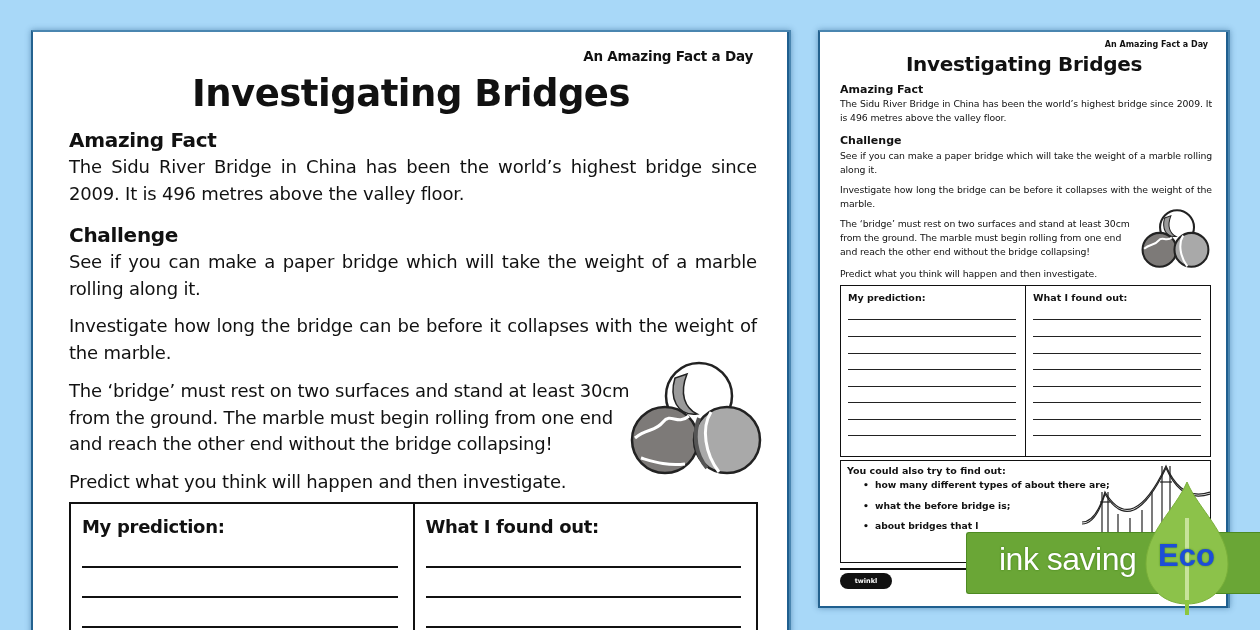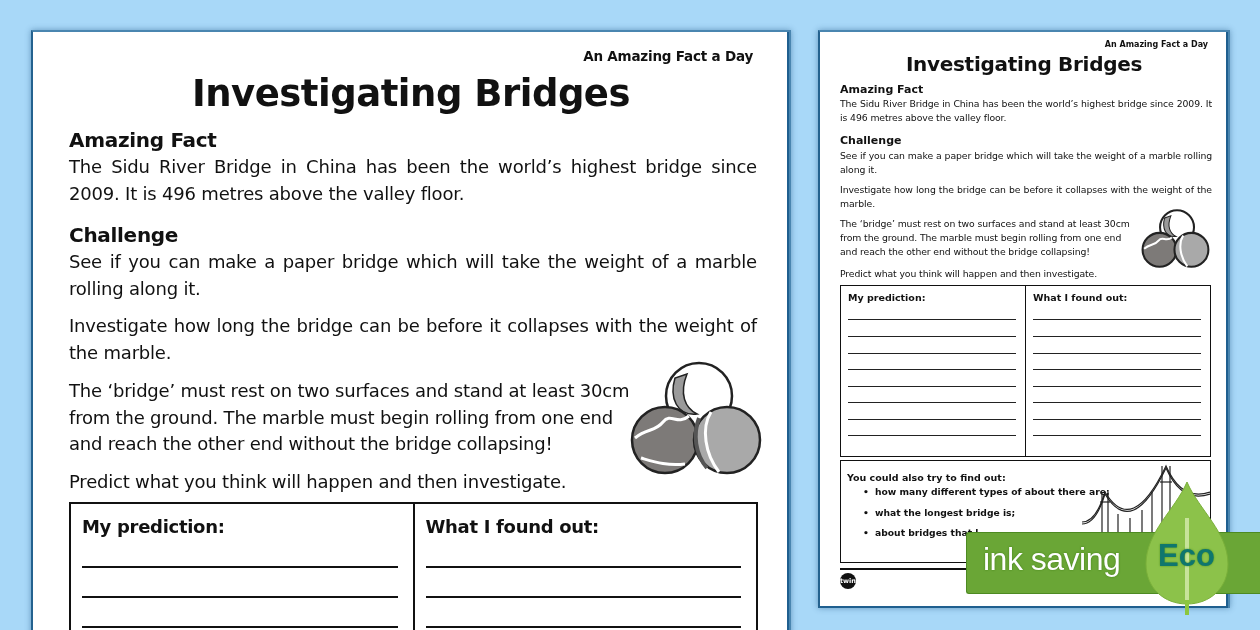--- a/index.html
+++ b/index.html
@@ -67,47 +67,47 @@
     #table-right {
       position: absolute; left: 20px; top: 253px; width: 371px; height: 172px;
       border: 1.5px solid #111; display: flex;
     }
     #table-right .col { flex: 1; position: relative; padding: 6px 7px 0 7px; }
     #table-right .col + .col { border-left: 1.5px solid #111; }
     #table-right .col-h { font-size: 9.5px; font-weight: bold; }
     #table-right .line { position: absolute; left: 7px; right: 9px; height: 1px; background: #222; }
     #also-box {
       position: absolute; left: 20px; top: 428px; width: 371px; height: 103px;
-      border: 1.5px solid #111; padding: 11px 6px;
+      border: 1.5px solid #111; padding: 4px 6px;
     }
     #also-box .also-h { font-size: 9.5px; font-weight: bold; }
     #also-box ul { list-style: none; margin-top: 3px; }
     #also-box li { font-size: 9.2px; font-weight: bold; height: 20.5px; padding-left: 28px; position: relative; }
     #also-box li::before { content: "•"; position: absolute; left: 16px; }
     .bridge-svg { position: absolute; left: 262px; top: 430px; width: 128px; height: 100px; }
     #rule-right-2 { position: absolute; left: 20px; width: 371px; top: 536px; height: 2px; background: #111; }
     .twinkl-logo {
-      position: absolute; left: 20px; top: 541px; width: 16px; height: 16px;
+      position: absolute; left: 20px; top: 541px; width: 52px; height: 16px;
       background: #111; border-radius: 8px; color: #fff; font-size: 6.5px; font-weight: bold;
       text-align: center; line-height: 16px;
     }
     
     .eco-banner {
       position: absolute; left: 966px; top: 532px; width: 294px; height: 62px;
       background: #6aa636; border: 1.5px solid #4d8a22; border-right: none;
       border-radius: 3px 0 0 3px;
     }
     .eco-banner-text {
-      position: absolute; left: 16px; top: 8px; font-size: 32px; color: #fff;
+      position: absolute; left: 32px; top: 8px; font-size: 32px; color: #fff;
       font-family: "Liberation Sans", sans-serif; letter-spacing: -0.5px;
       text-shadow: 0 0 2px #3d7a14;
     }
     .eco-drop { position: absolute; left: 1144px; top: 480px; width: 86px; height: 135px; }
     .eco-drop-text {
-      position: absolute; left: 1158px; top: 538px; font-size: 31px; font-weight: bold; color: #0f766e;
+      position: absolute; left: 1158px; top: 538px; font-size: 31px; font-weight: bold; color: #1d4ed8;
       font-family: "Liberation Sans", sans-serif; text-shadow: 0 0 2px #4a8a1a;
     }
   </style>
 </head>
 <body>
 
 <div class="page" id="page-left">
   <div class="series">An Amazing Fact a Day</div>
   <div class="title">Investigating Bridges</div>
 
@@ -191,21 +191,21 @@
       <div class="line" style="top:116px"></div>
       <div class="line" style="top:133px"></div>
       <div class="line" style="top:149px"></div>
     </div>
   </div>
 
   <div id="also-box">
     <div class="also-h">You could also try to find out:</div>
     <ul>
       <li>how many different types of about there are;</li>
-      <li>what the longest bridge is;</li>
+      <li>what the before bridge is;</li>
       <li>about bridges that l</li>
     </ul>
   </div>
 
   <svg class="bridge-svg" viewBox="0 0 128 100">
     <g fill="none" stroke="#222" stroke-width="1.2">
       <line x1="20" y1="30" x2="20" y2="95"></line>
         <line x1="26" y1="30" x2="26" y2="95"></line>
       <line x1="80" y1="4" x2="80" y2="95"></line>
         <line x1="88" y1="4" x2="88" y2="95"></line>

